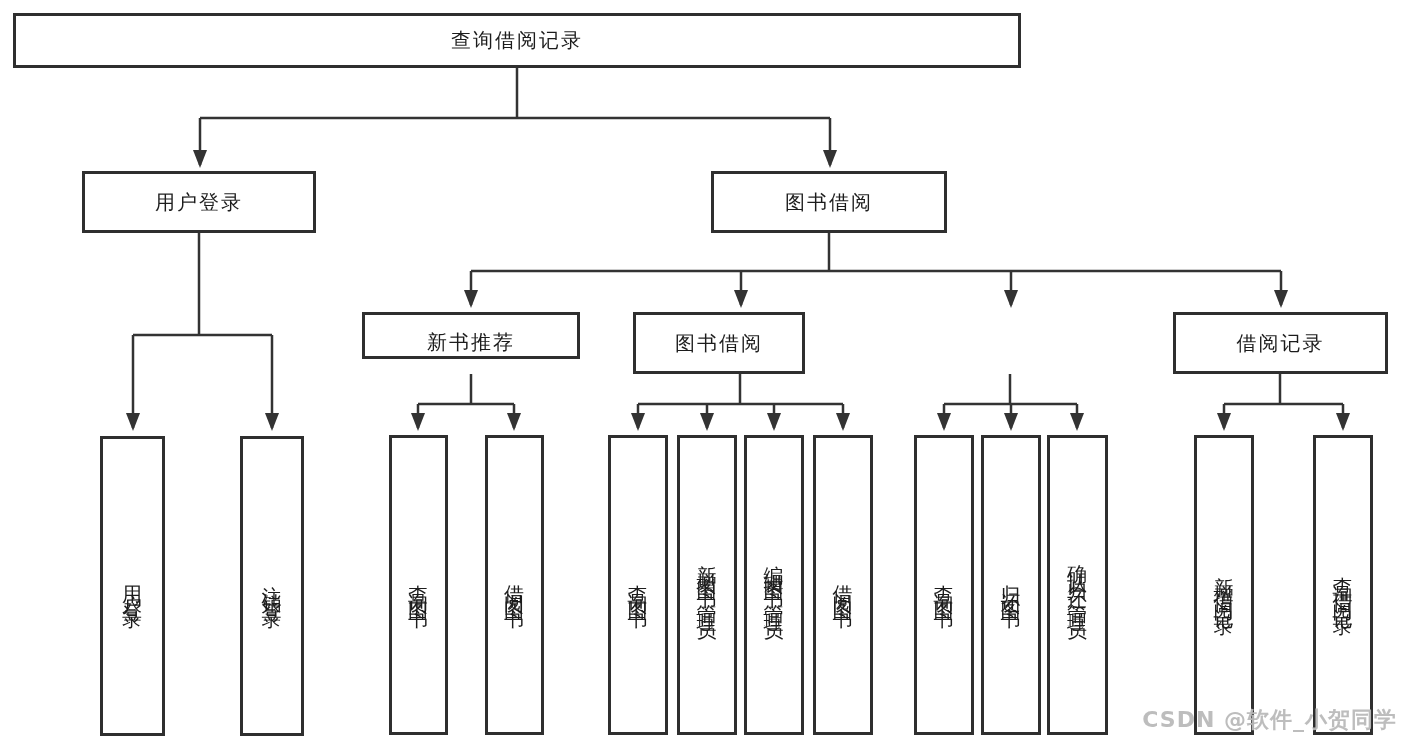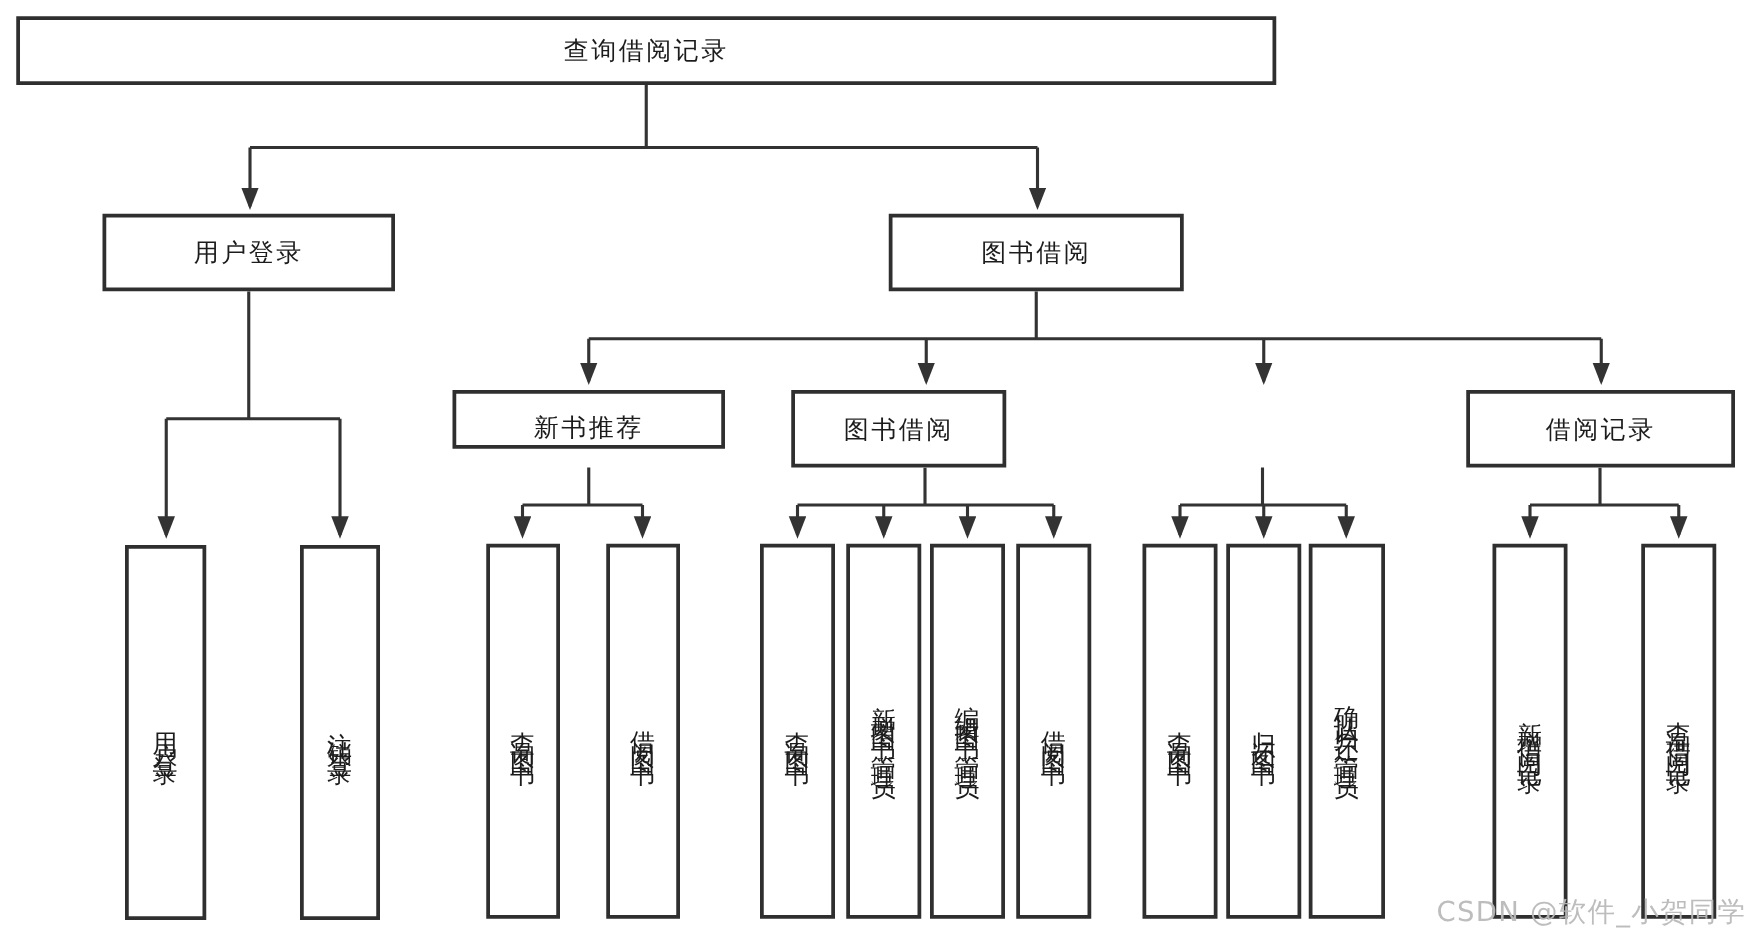--- a/index.html
+++ b/index.html
@@ -42,26 +42,27 @@
   .vbox .label {
     writing-mode: vertical-rl;
     font-size: 20px;
     line-height: 1;
     letter-spacing: 8px;
     white-space: normal;
   }
   .watermark {
     position: absolute;
     right: 8px;
-    bottom: 2px;
+    bottom: 12px;
     font-size: 22px;
     color: rgba(185, 185, 185, 0.95);
     letter-spacing: 1px;
     z-index: 5;
     white-space: nowrap;
+    font-weight: bold;
   }
 </style>
 </head>
 <body>
 
 <div class="canvas">
 
   <svg class="connectors" viewBox="0 0 1405 747" xmlns="http://www.w3.org/2000/svg">
     <defs>
       <marker id="arrow" markerUnits="userSpaceOnUse" markerWidth="20" markerHeight="16" refX="15" refY="7" orient="auto">

